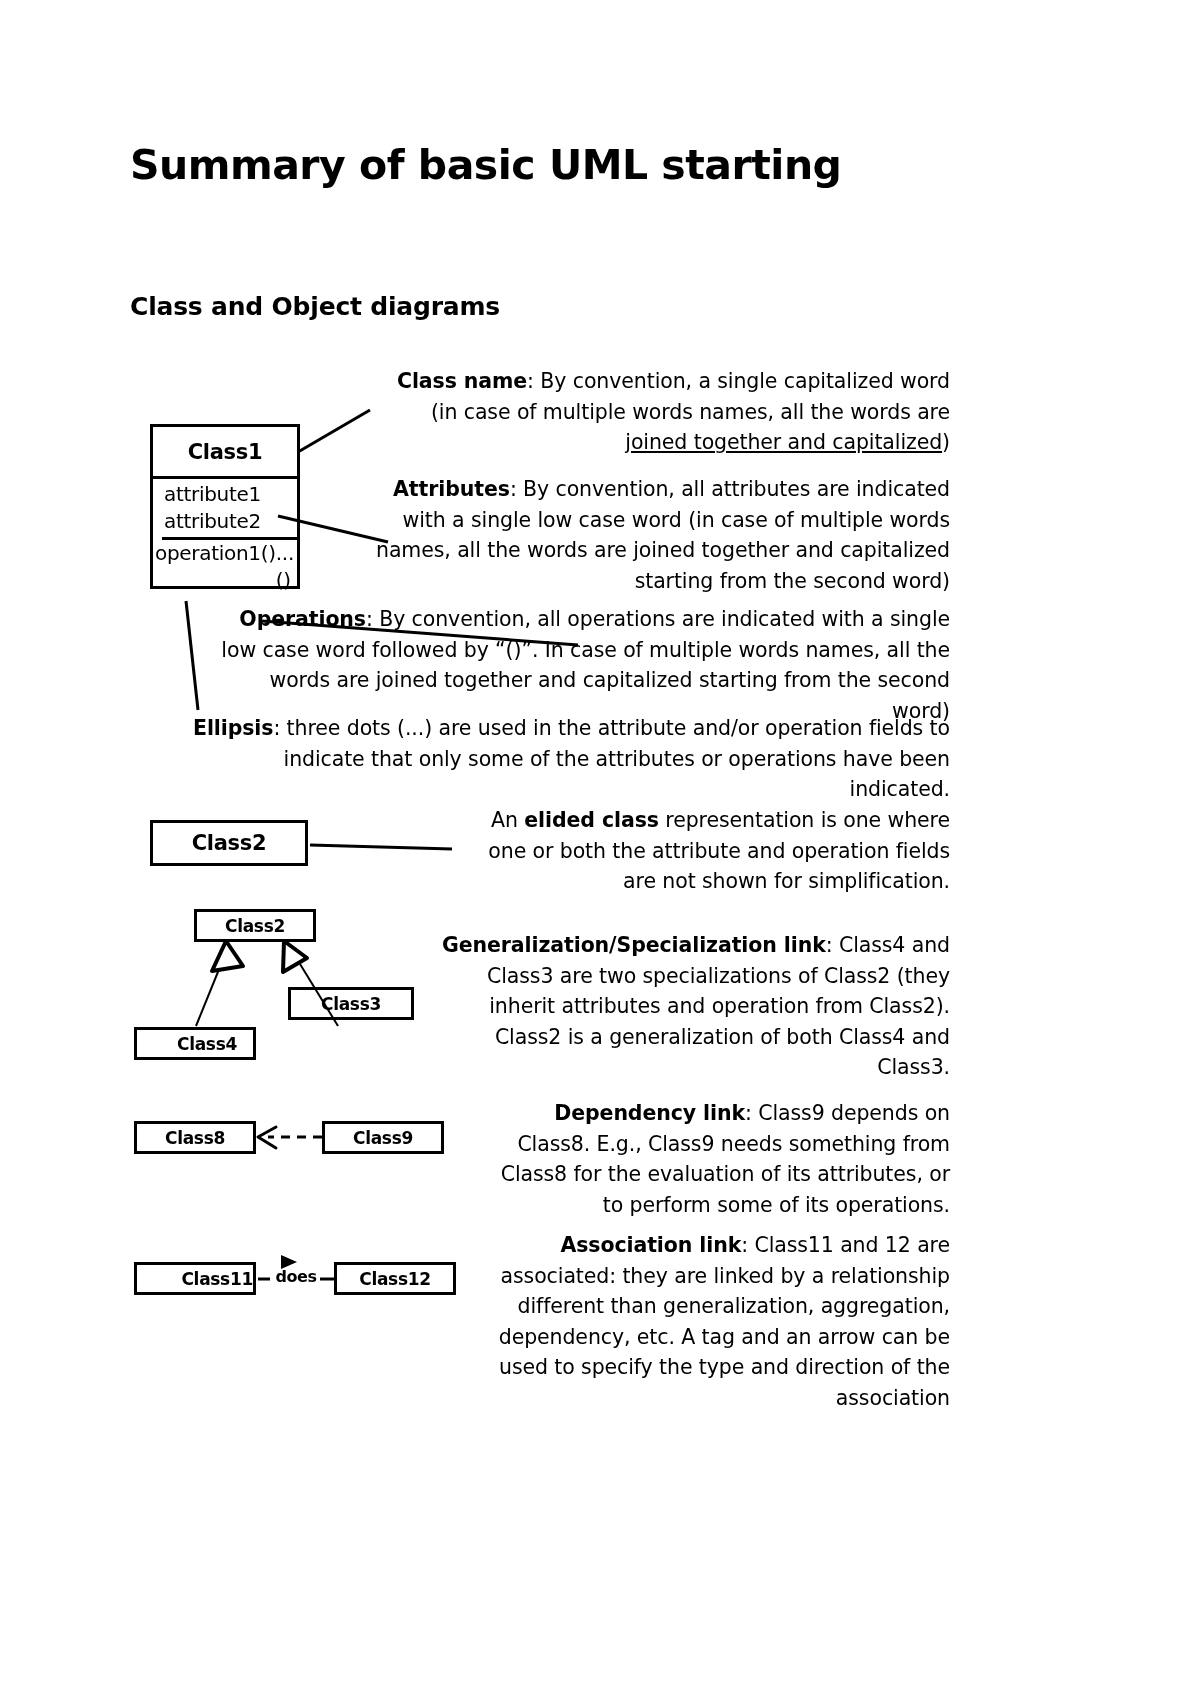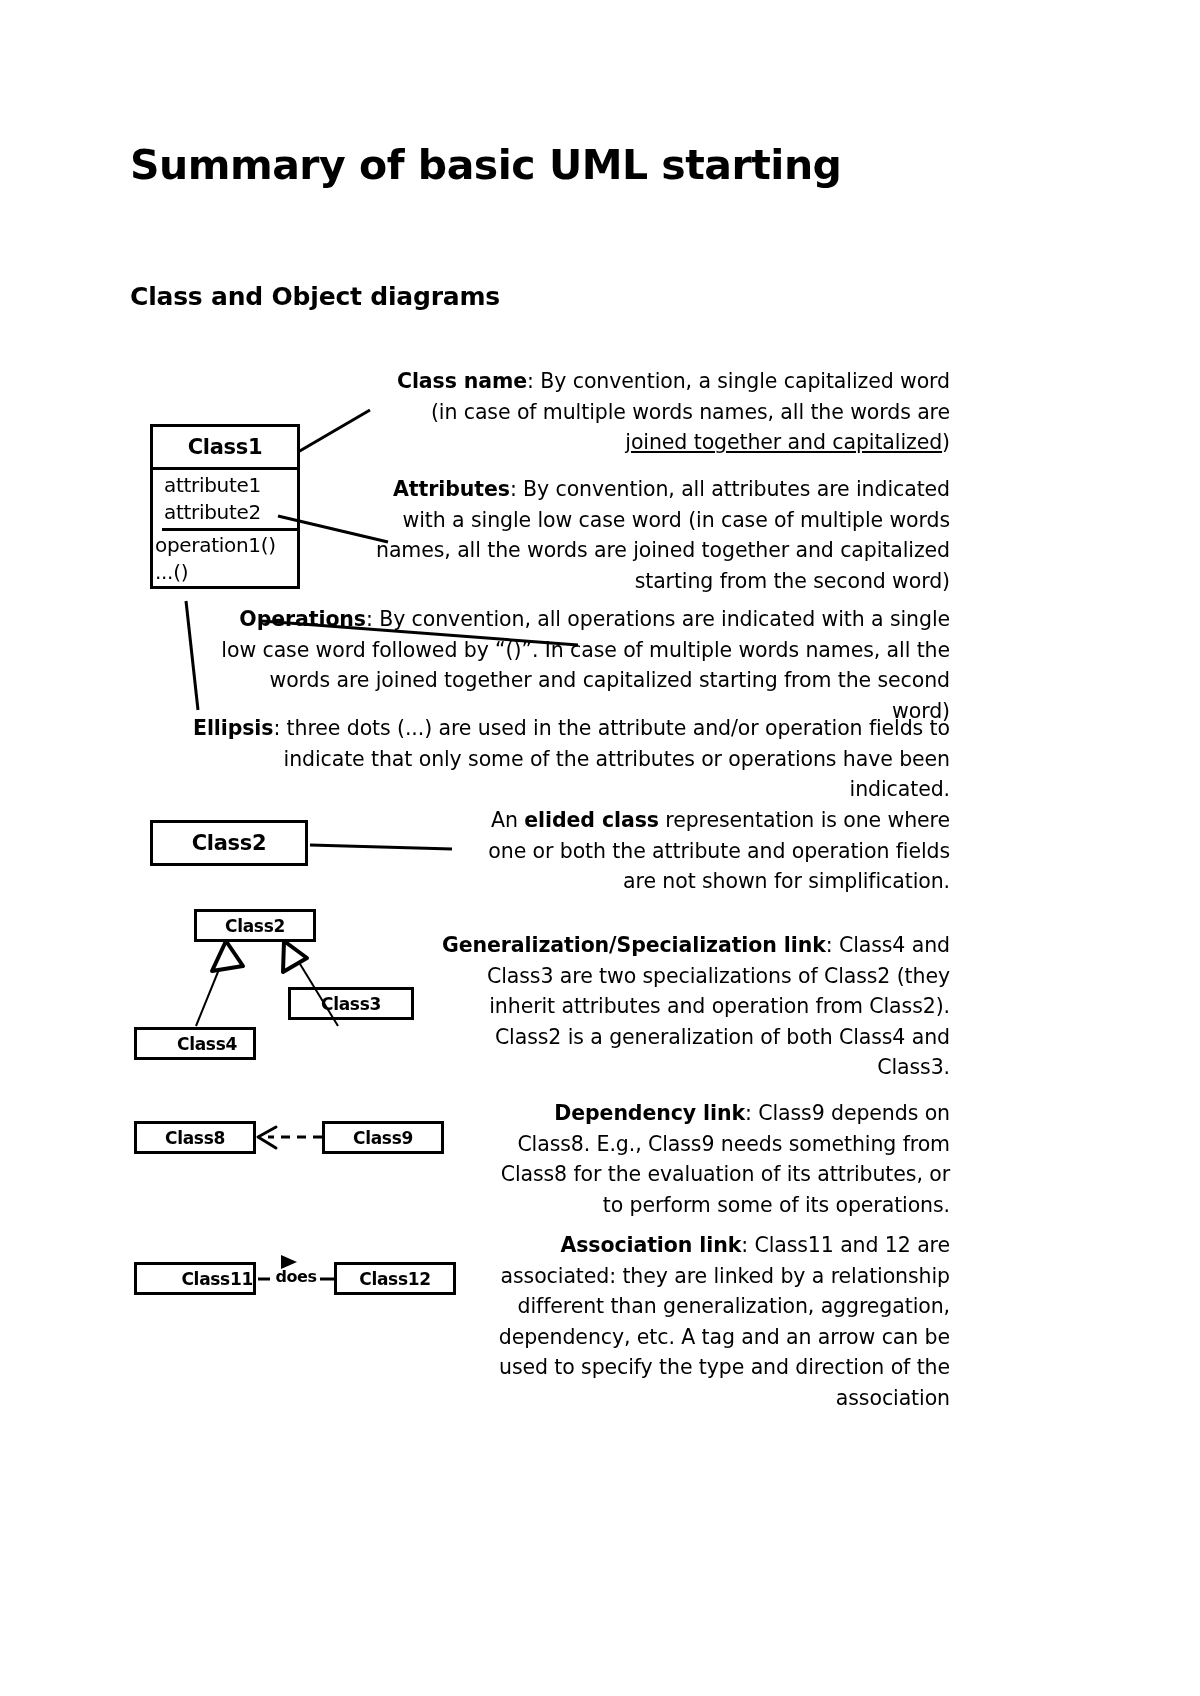--- a/index.html
+++ b/index.html
@@ -29,21 +29,21 @@
     top: 142px;
     width: 900px;
     font-size: 41px;
     font-weight: bold;
     letter-spacing: -0.5px;
     line-height: 1.15;
   }
   #section-heading {
     position: absolute;
     left: 130px;
-    top: 282px;
+    top: 292px;
     width: 900px;
     font-size: 25px;
     font-weight: bold;
     letter-spacing: -0.2px;
   }
 
   
   .para {
     position: absolute;
     text-align: right;
@@ -82,21 +82,21 @@
     position: absolute;
     left: 150px;
     top: 424px;
     width: 150px;
     height: 165px;
     border: 3px solid #000;
     background: #fff;
     box-sizing: border-box;
   }
   #class1-name {
-    height: 43px;
+    height: 52px;
     border-bottom: 3px solid #000;
     display: flex;
     align-items: center;
     justify-content: center;
     font-size: 21px;
     font-weight: bold;
     letter-spacing: -0.3px;
     box-sizing: border-box;
   }
   #class1-attrs {
@@ -107,21 +107,21 @@
     display: flex;
     flex-direction: column;
     justify-content: center;
     margin-left: 9px;
   }
   #class1-ops {
     height: 55px;
     box-sizing: border-box;
     padding-left: 2px;
     display: flex;
-    flex-direction: column;
+    flex-direction: row;
     justify-content: center;
   }
   .compartment-line {
     font-size: 20px;
     line-height: 27px;
     letter-spacing: -0.3px;
   }
 
   
   #class2-elided {

